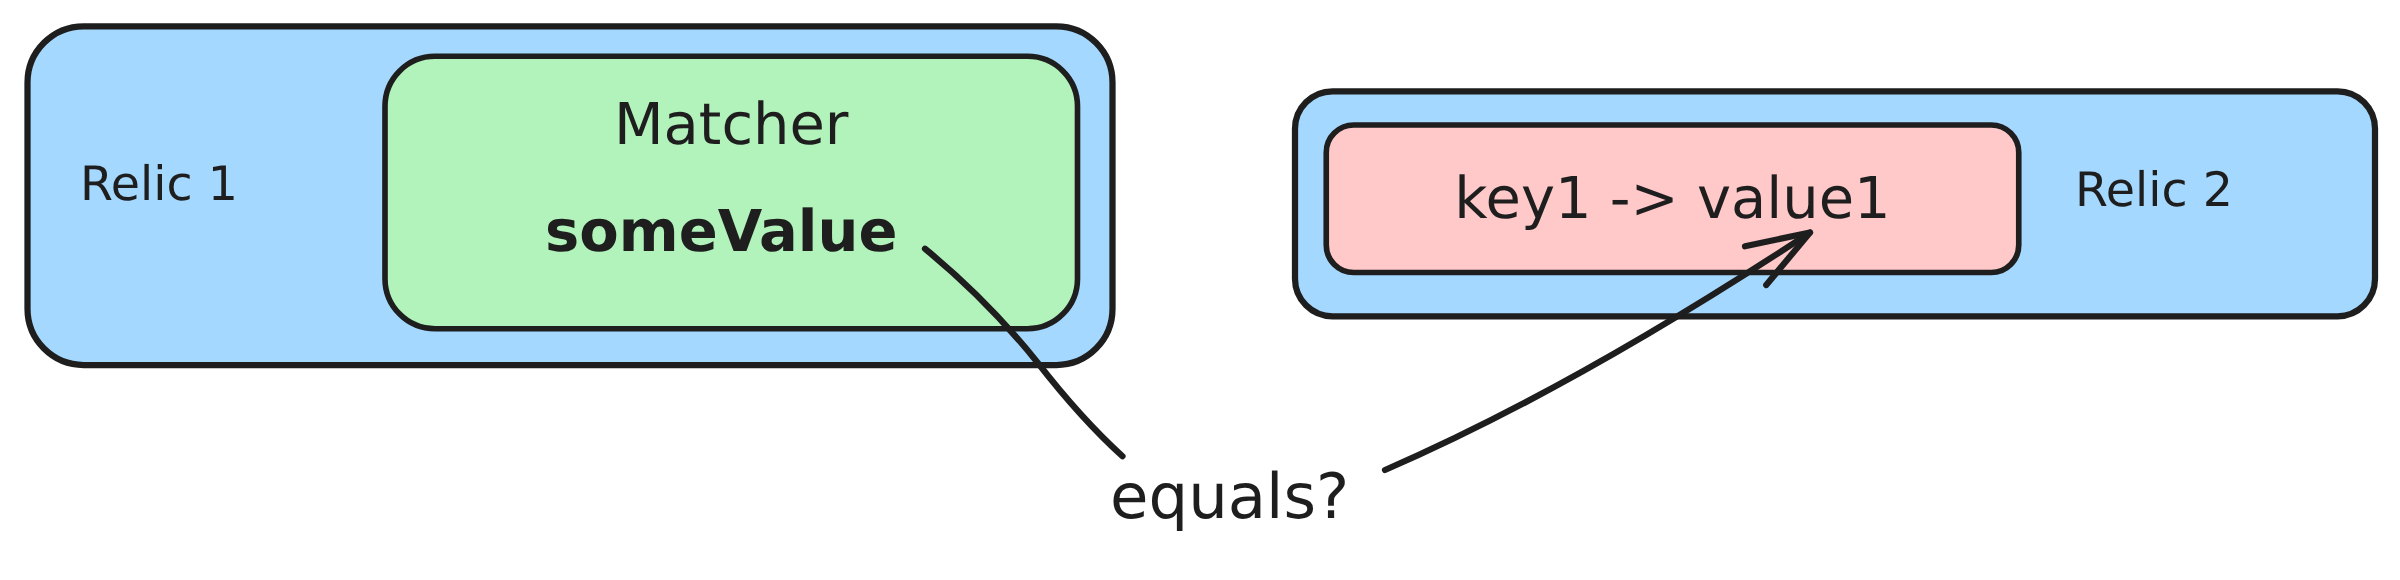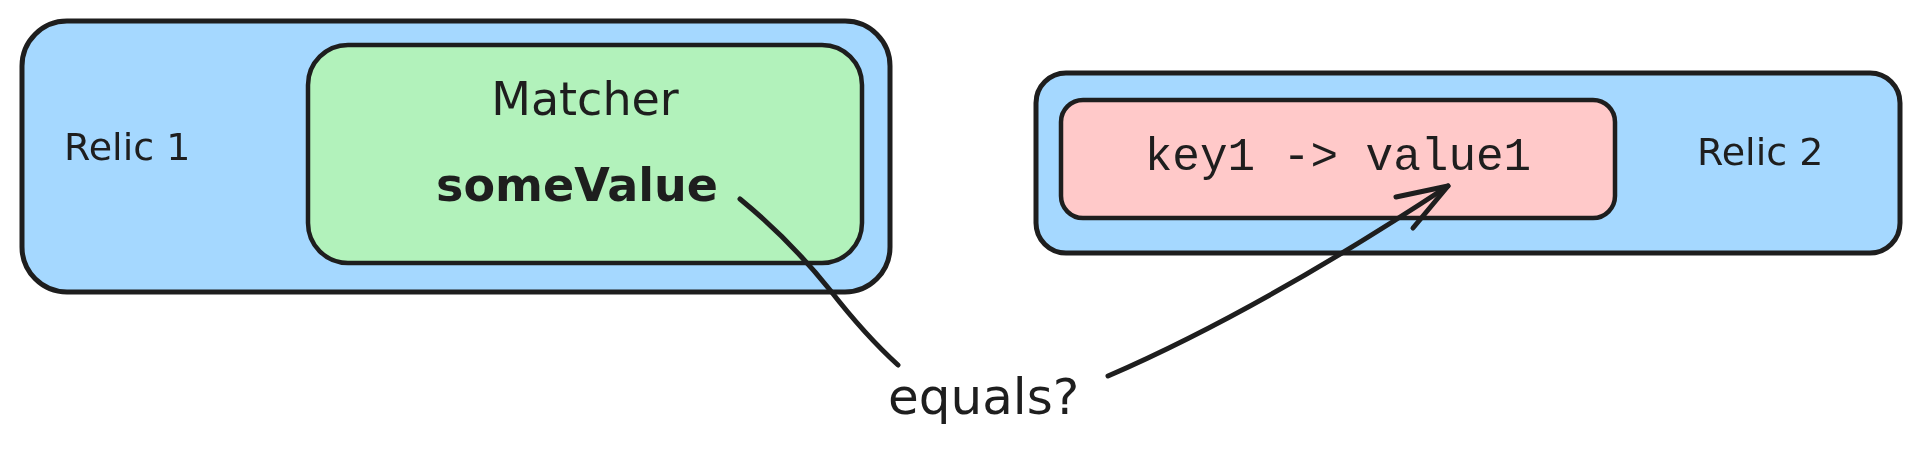--- a/index.html
+++ b/index.html
@@ -29,17 +29,17 @@
 
   <path d="M 1108 376 Q 1260 310 1448 186" fill="none" stroke="#1e1e1e" stroke-width="5" stroke-linecap="round"></path>
   <path d="M 1396 197 L 1448 186 L 1413 228" fill="none" stroke="#1e1e1e" stroke-width="5" stroke-linecap="round" stroke-linejoin="round"></path>
 </svg>
 
 <div class="lbl relic" style="left:64px; top:128px;">Relic 1</div>
 
 <div class="lbl inner" style="left:435px; top:76px; width:300px;">Matcher</div>
 <div class="lbl inner" style="left:422px; top:162px; width:310px;font-weight:bold;">someValue</div>
 
-<div class="lbl inner" style="left:1100px; top:135px; width:476px;font-family:Liberation Mono, monospace;">key1 -&gt; value1</div>
+<div class="lbl inner" style="left:1100px; top:135px; width:476px;">key1 -&gt; value1</div>
 
-<div class="lbl relic" style="left:1660px; top:133px;margin-left:37px;">Relic 2</div>
+<div class="lbl relic" style="left:1660px; top:133px;">Relic 2</div>
 
 <div class="lbl equals" style="left:888px; top:372px;">equals?</div>
 
 </body></html>

